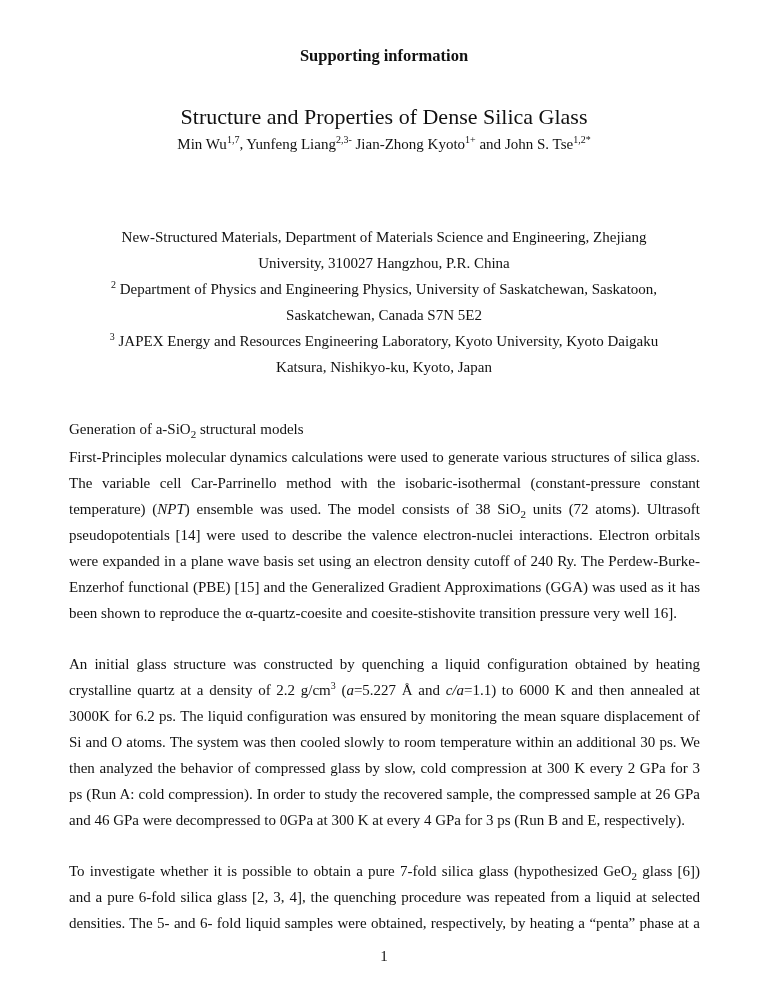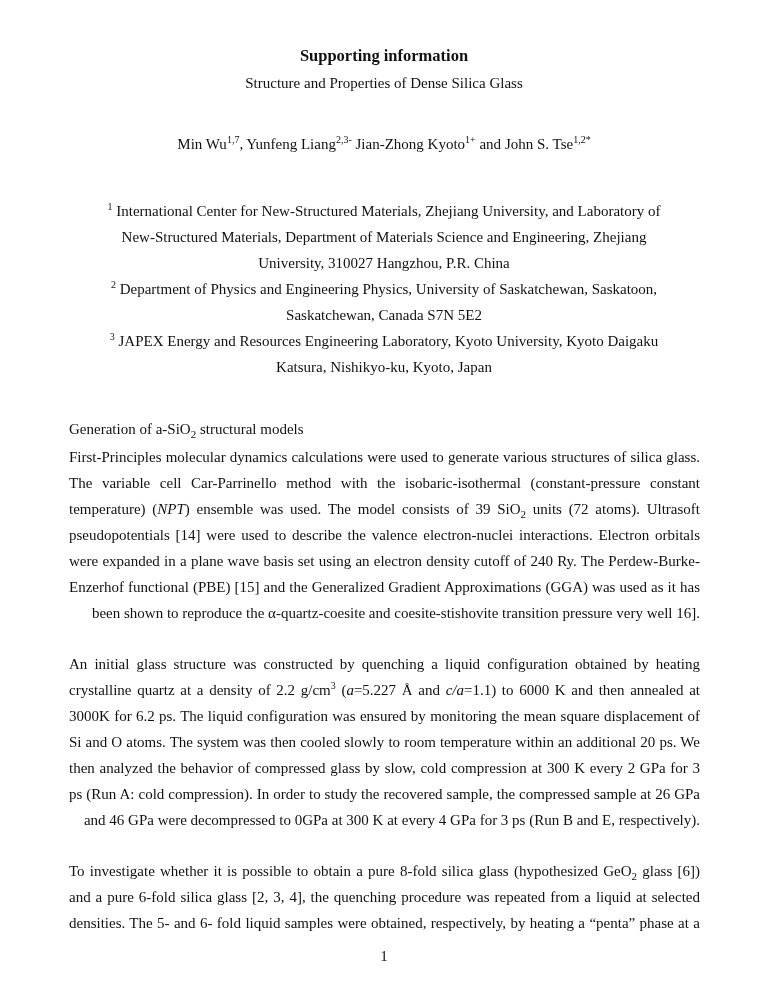--- a/index.html
+++ b/index.html
@@ -3,83 +3,79 @@
 <meta charset="utf-8">
 <style>
   html, body { margin:0; padding:0; background:#ffffff; }
   body { width:768px; height:994px; position:relative; overflow:hidden;
          font-family:"Liberation Serif", serif; color:#111; }
   .page { position:absolute; left:0; top:0; width:768px; height:876px; }
   .center { position:absolute; left:0; width:768px; text-align:center; white-space:nowrap; }
   .sup { font-size:10px; vertical-align:super; line-height:0; }
   .sub { font-size:11px; vertical-align:sub; line-height:0; }
   #si-title { top:46px; font-size:16.5px; font-weight:bold; }
-  #paper-title { top:75px; font-size:15px; }
+  #paper-title { top:104px; font-size:22px; }
   #authors { top:136px; font-size:15px; }
   .aff { font-size:15px; }
   .body-block { position:absolute; left:69px; width:631px; font-size:15px; }
-  .line { position:absolute; left:0; width:631px; white-space:nowrap; height:20px; line-height:20px;text-align:right; }
+  .line { position:absolute; left:0; width:631px; white-space:nowrap; height:20px; line-height:20px; }
   .just { text-align:justify; text-align-last:justify; }
   #section-heading { position:absolute; left:69px; top:421px; font-size:15px; font-weight:normal; white-space:nowrap; }
   #page-number { top:948px; font-size:15px; }
   i { }
 </style>
 </head>
 <body>
 
 <div class="page">
 
   <div id="si-title" class="center">Supporting information</div>
   <div id="paper-title" class="center">Structure and Properties of Dense Silica Glass</div>
 
   <div id="authors" class="center">
     <span>Min Wu</span><span class="sup">1,7</span><span>, </span><span>Yunfeng Liang</span><span class="sup">2,3-</span><span> </span><span>Jian-Zhong Kyoto</span><span class="sup">1+</span><span> and </span><span>John S. Tse</span><span class="sup">1,2*</span>
   </div>
 
-  <div class="center aff" style="top:203px;">
-    <span class="sup">1</span>
-    <span>International Center for New-Structured Materials, Zhejiang University, and Laboratory of</span>
-  </div>
   <div class="center aff" style="top:229px;">New-Structured Materials, Department of Materials Science and Engineering, Zhejiang</div>
   <div class="center aff" style="top:255px;">University, 310027 Hangzhou, P.R. China</div>
 
   <div class="center aff" style="top:281px;">
     <span class="sup">2</span>
     <span>Department of Physics and Engineering Physics, University of Saskatchewan, Saskatoon,</span>
   </div>
   <div class="center aff" style="top:307px;">Saskatchewan, Canada S7N 5E2</div>
 
   <div class="center aff" style="top:333px;">
     <span class="sup">3</span>
     <span>JAPEX Energy and Resources Engineering Laboratory, Kyoto University, Kyoto Daigaku</span>
   </div>
   <div class="center aff" style="top:359px;text-align:center;">Katsura, Nishikyo-ku, Kyoto, Japan</div>
 
   <div id="section-heading"><span>Generation of a-SiO</span><span class="sub">2</span><span> structural models</span></div>
 
   <div class="body-block" style="top:447px;">
     <div class="line just" style="top:0px;">First-Principles molecular dynamics calculations were used to generate various structures of silica glass.</div>
     <div class="line just" style="top:26px;">The variable cell Car-Parrinello method with the isobaric-isothermal (constant-pressure constant</div>
-    <div class="line just" style="top:52px;"><span>temperature) (</span><i>NPT</i><span>) ensemble was used.  The model consists of 39 SiO</span><span class="sub">2</span><span> units (72 atoms). Ultrasoft</span></div>
+    <div class="line just" style="top:52px;"><span>temperature) (</span><i>NPT</i><span>) ensemble was used.  The model consists of 38 SiO</span><span class="sub">2</span><span> units (72 atoms). Ultrasoft</span></div>
     <div class="line just" style="top:78px;">pseudopotentials [14] were used to describe the valence electron-nuclei interactions. Electron orbitals</div>
     <div class="line just" style="top:104px;">were expanded in a plane wave basis set using an electron density cutoff of 240 Ry. The Perdew-Burke-</div>
     <div class="line just" style="top:130px;">Enzerhof functional (PBE) [15] and the Generalized Gradient Approximations (GGA) was used as it has</div>
     <div class="line" style="top:156px;">been shown to reproduce the α-quartz-coesite and coesite-stishovite transition pressure very well 16].</div>
   </div>
 
   <div class="body-block" style="top:654px;">
     <div class="line just" style="top:0px;">An initial glass structure was constructed by quenching a liquid configuration obtained by heating</div>
     <div class="line just" style="top:26px;"><span>crystalline quartz at a density of 2.2 g/cm</span><span class="sup">3</span><span> (</span><i>a</i><span>=5.227 Å and </span><i>c/a</i><span>=1.1) to 6000 K and then annealed at</span></div>
     <div class="line just" style="top:52px;">3000K for 6.2 ps. The liquid configuration was ensured by monitoring the mean square displacement of</div>
-    <div class="line just" style="top:78px;">Si and O atoms. The system was then cooled slowly to room temperature within an additional 20 ps. We</div>
+    <div class="line just" style="top:78px;">Si and O atoms. The system was then cooled slowly to room temperature within an additional 30 ps. We</div>
     <div class="line just" style="top:104px;">then analyzed the behavior of compressed glass by slow, cold compression at 300 K every 2 GPa for 3</div>
     <div class="line just" style="top:130px;">ps (Run A: cold compression). In order to study the recovered sample, the compressed sample at 26 GPa</div>
     <div class="line" style="top:156px;">and 46 GPa were decompressed to 0GPa at 300 K at every 4 GPa for 3 ps (Run B and E, respectively).</div>
   </div>
 
   <div class="body-block" style="top:861px;">
-    <div class="line just" style="top:0px;"><span>To investigate whether it is possible to obtain a pure 8-fold silica glass (hypothesized GeO</span><span class="sub">2</span><span> glass [6])</span></div>
+    <div class="line just" style="top:0px;"><span>To investigate whether it is possible to obtain a pure 7-fold silica glass (hypothesized GeO</span><span class="sub">2</span><span> glass [6])</span></div>
     <div class="line just" style="top:26px;">and a pure 6-fold silica glass [2, 3, 4], the quenching procedure was repeated from a liquid at selected</div>
     <div class="line just" style="top:52px;">densities. The 5- and 6- fold liquid samples were obtained, respectively, by heating a “penta” phase at a</div>
   </div>
 
   <div id="page-number" class="center">1</div>
 </div>
 
 </body></html>

